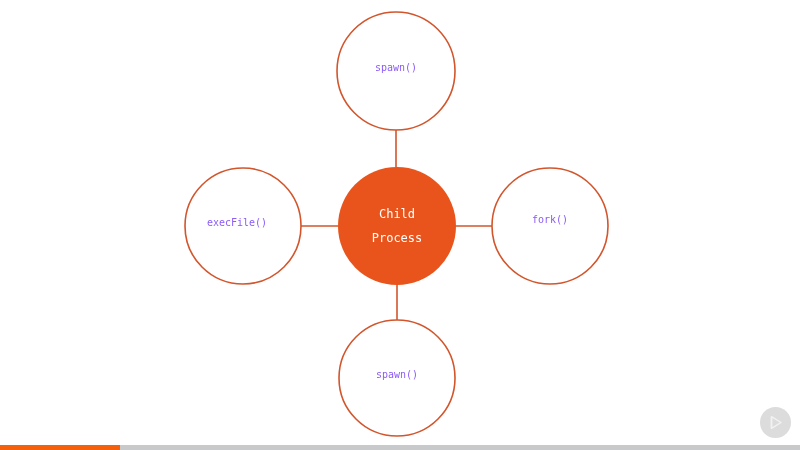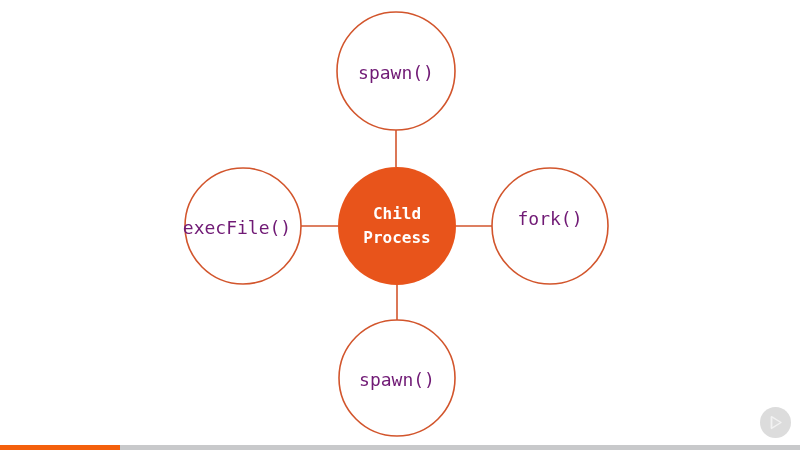--- a/index.html
+++ b/index.html
@@ -25,36 +25,35 @@
     height: 450px;
   }
   .node-label {
     position: absolute;
     text-align: center;
     white-space: pre-line;
     pointer-events: none;
   }
   .leaf-label {
     font-family: "DejaVu Sans Mono", "Liberation Mono", monospace;
-    font-size: 18px;
-    color: #701a75;
+    font-size: 10px;
+    color: #8b5cf6;
     letter-spacing: 0px;
   }
   .center-label {
     font-family: "DejaVu Sans Mono", "Liberation Mono", monospace;
-    font-size: 16px;
+    font-size: 12px;
     color: #ffffff;
     line-height: 24px;
-    font-weight: bold;
   }
 
   
   #label-spawn   { left: 296px; top: 62px;  width: 200px; }
   #label-execfile{ left: 137px; top: 217px; width: 200px; }
-  #label-fork    { left: 450px; top: 208px; width: 200px; }
+  #label-fork    { left: 450px; top: 214px; width: 200px; }
   #label-exec    { left: 297px; top: 369px; width: 200px; }
   #label-center  { left: 297px; top: 202px; width: 200px; }
 
   
   .progress-track {
     position: absolute;
     left: 0;
     bottom: 0;
     width: 800px;
     height: 5px;

